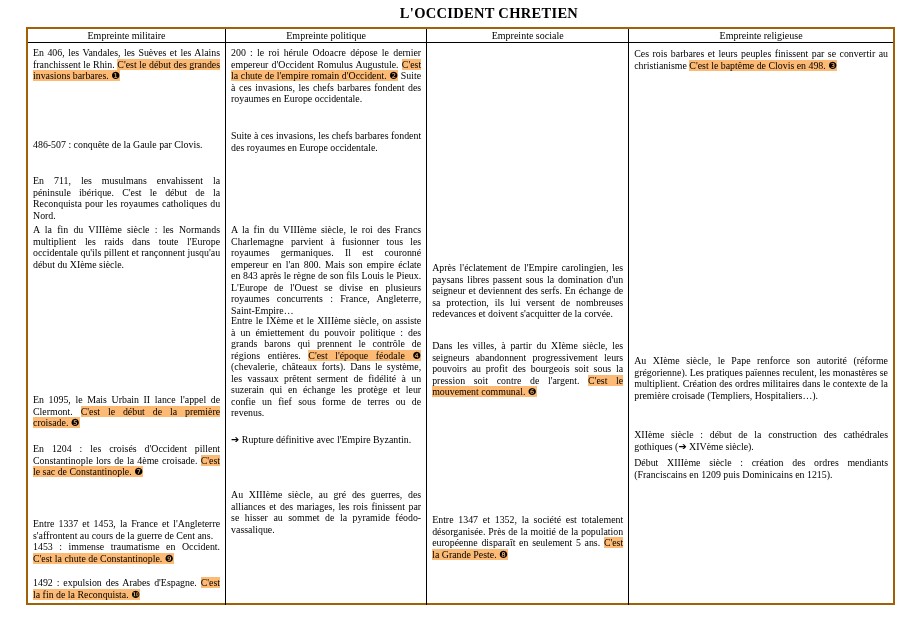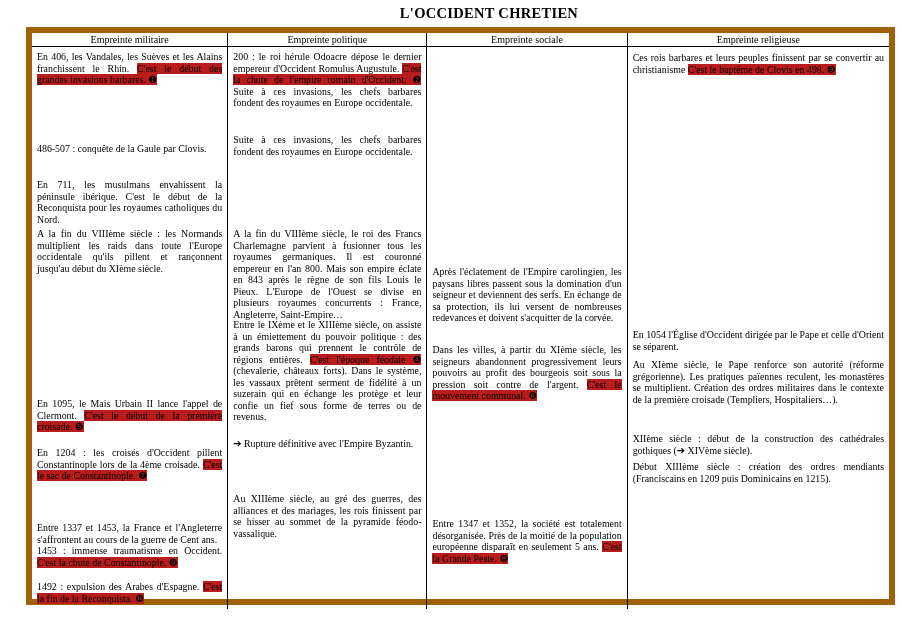--- a/index.html
+++ b/index.html
@@ -7,36 +7,36 @@
     position:relative; width:902px; height:636px; background:#ffffff;
     font-family:"Liberation Serif","DejaVu Sans",serif; color:#000;
     overflow:hidden;
   }
   .title {
     position:absolute; top:5px; left:0; width:902px; text-align:center;
     font-weight:bold; font-size:14.5px; letter-spacing:.3px;padding-left:38px;
   }
   .table {
     position:absolute; left:26px; top:27px; width:869px; height:578px;
-    border:6px solid #a16207; box-sizing:border-box;
+    border:2px solid #a16207; box-sizing:border-box;
   }
   .thead { display:flex; height:14px; border-bottom:1px solid #000; box-sizing:border-box; }
   .th {
     box-sizing:border-box; font-size:10px; text-align:center; line-height:13px;
     border-right:1px solid #000;
   }
   .tbody { display:flex; height:562px; }
   .cell { position:relative; box-sizing:border-box; border-right:1px solid #000; }
   .th:nth-child(4), .cell:nth-child(4) { border-right:none; }
   .w1 { width:199px; } .w2 { width:202px; } .w3 { width:203px; } .w4 { width:265px; }
   .cell p {
     position:absolute; left:5px; right:5px; margin:0;
     font-size:9.9px; line-height:11.5px; text-align:justify; white-space:pre-line;
   }
-  mark { background:#b91c1c; color:#000; padding:0; }
+  mark { background:#fdba74; color:#000; padding:0; }
 </style>
 </head>
 <body>
 
 <div class="page">
   <div class="title">L'OCCIDENT CHRETIEN</div>
 
   <div class="table">
     <div class="thead">
       <div class="th w1">Empreinte militaire</div>
@@ -69,21 +69,20 @@
       </div>
 
       <div class="cell w3">
         <p style="top:219px"><span>Après l'éclatement de l'Empire carolingien, les paysans libres passent sous la domination d'un seigneur et deviennent des serfs. En échange de sa protection, ils lui versent de nombreuses redevances et doivent s'acquitter de la corvée.</span></p>
         <p style="top:297px"><span>Dans les villes, à partir du XIème siècle, les seigneurs abandonnent progressivement leurs pouvoirs au profit des bourgeois soit sous la pression soit contre de l'argent. </span><mark>C'est le mouvement communal. ❻</mark></p>
         <p style="top:471px"><span>Entre 1347 et 1352, la société est totalement désorganisée. Près de la moitié de la population européenne disparaît en seulement 5 ans. </span><mark>C'est la Grande Peste. ❽</mark></p>
       </div>
 
       <div class="cell w4">
         <p style="top:5px"><span>Ces rois barbares et leurs peuples finissent par se convertir au christianisme </span><mark>C'est le baptême de Clovis en 498. ❸</mark></p>
-        <p style="top:282px"><span>En 1054 l'Église d'Occident dirigée par le Pape et celle d'Orient se séparent.</span></p>
         <p style="top:312px"><span>Au XIème siècle, le Pape renforce son autorité (réforme grégorienne). Les pratiques païennes reculent, les monastères se multiplient. Création des ordres militaires dans le contexte de la première croisade (Templiers, Hospitaliers…).</span></p>
         <p style="top:386px"><span>XIIème siècle : début de la construction des cathédrales gothiques (➔ XIVème siècle).</span></p>
         <p style="top:414px"><span>Début XIIIème siècle : création des ordres mendiants (Franciscains en 1209 puis Dominicains en 1215).</span></p>
       </div>
 
     </div>
   </div>
 </div>
 
 </body></html>

